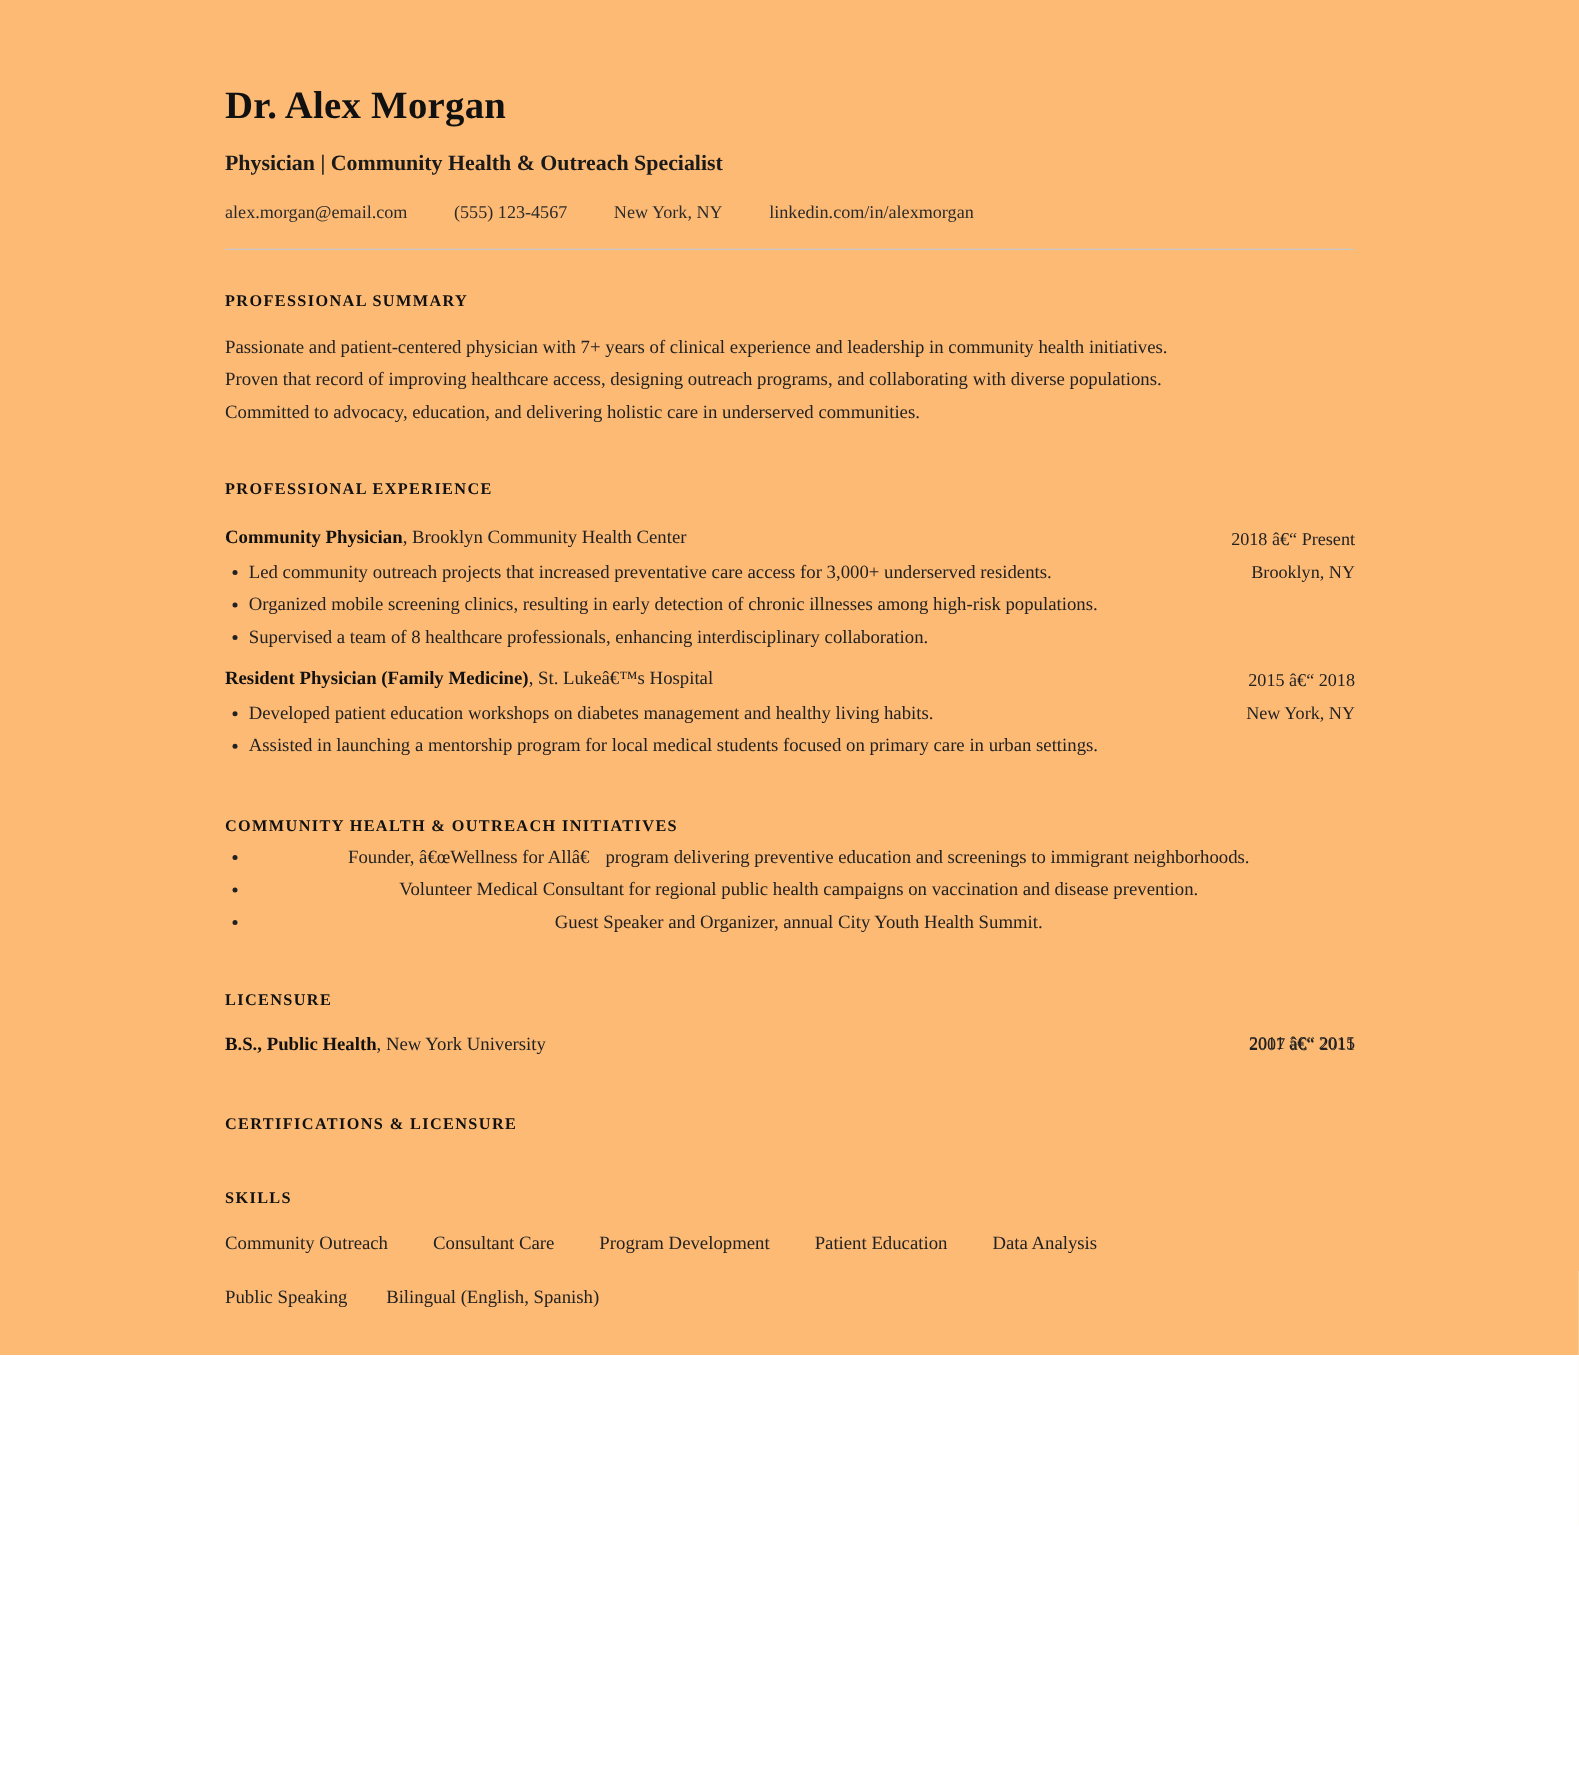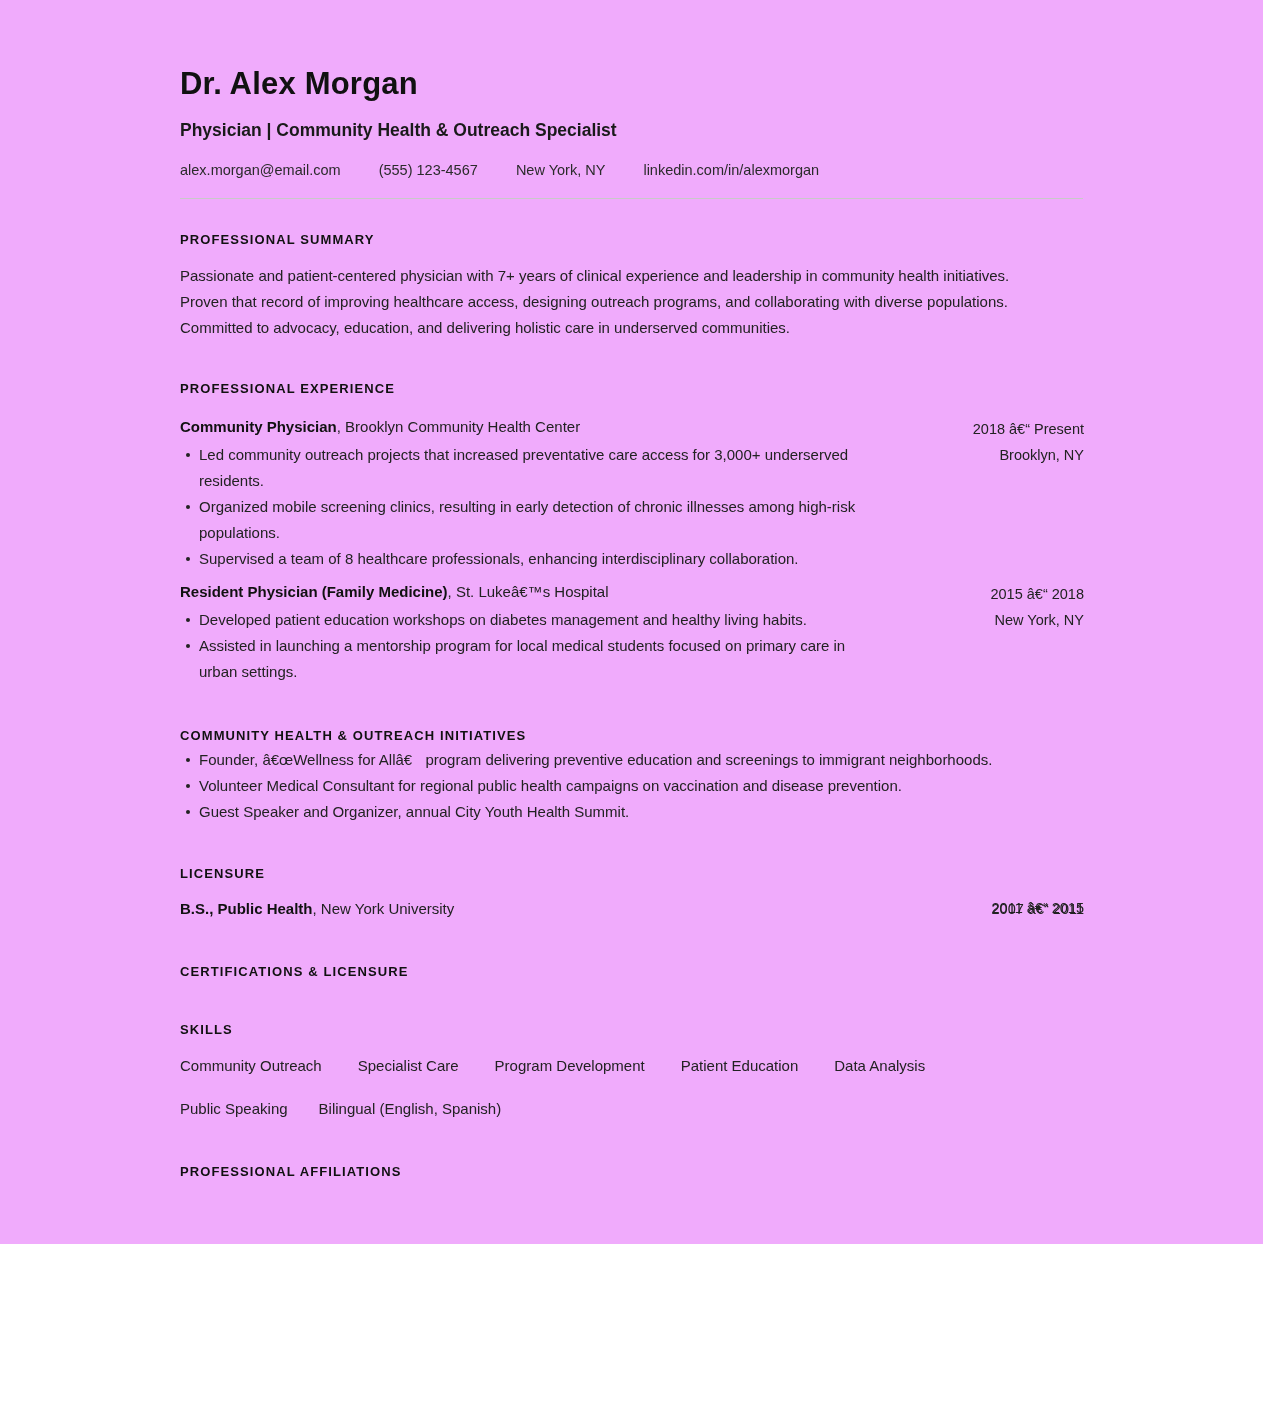--- a/index.html
+++ b/index.html
@@ -10,23 +10,24 @@
   body {
     width: 1263px;
     height: 1412px;
     font-family: "Liberation Sans", sans-serif;
     color: #1a1a1a;
     overflow: hidden;
   }
   .page {
     position: relative;
     width: 1263px;
-    height: 1244px;
-    background: #f0abfc;
+    height: 1084px;
+    background: #fdba74;
     overflow: hidden;
+    font-family: Liberation Serif, serif;
   }
   .content {
     position: absolute;
     left: 180px;
     top: 0;
     width: 904px;
     overflow: hidden;
     height: 1300px;
   }
 
@@ -138,21 +139,21 @@
   ul.bullets li::before {
     content: "";
     position: absolute;
     left: 6px;
     top: 11px;
     width: 4px;
     height: 4px;
     border-radius: 50%;
     background: #222222;
   }
-  ul.wide li { max-width: 880px; }
+  ul.wide li { max-width: 880px; text-align: center; }
   ul.narrow li { max-width: 680px; }
 
   .community-list { padding-top: 13px; }
   .certs-list { padding-top: 13px; }
 
   
   .edu-row {
     position: relative;
     font-size: 15px;
     line-height: 26px;
@@ -268,21 +269,21 @@
       </div>
     </div>
 
     <div class="sec-certs">
       <div class="section-title">CERTIFICATIONS &amp; LICENSURE</div>
     </div>
 
     <div class="sec-skills">
       <div class="section-title">SKILLS</div>
       <div class="skills-row first">
-        <span class="skill">Community Outreach</span><span class="gap"></span><span class="skill">Specialist Care</span><span class="gap"></span><span class="skill">Program Development</span><span class="gap"></span><span class="skill">Patient Education</span><span class="gap"></span><span class="skill">Data Analysis</span>
+        <span class="skill">Community Outreach</span><span class="gap"></span><span class="skill">Consultant Care</span><span class="gap"></span><span class="skill">Program Development</span><span class="gap"></span><span class="skill">Patient Education</span><span class="gap"></span><span class="skill">Data Analysis</span>
       </div>
       <div class="skills-row second">
         <span class="skill">Public Speaking</span><span class="gap-sm"></span><span class="skill">Bilingual (English, Spanish)</span>
       </div>
     </div>
 
     <div class="sec-affil">
       <div class="section-title">PROFESSIONAL AFFILIATIONS</div>
 
     </div>

